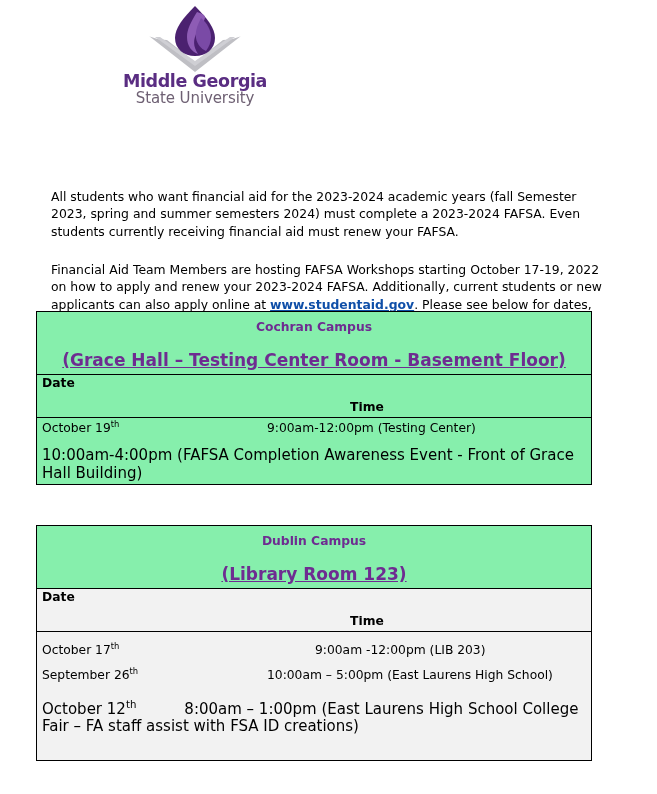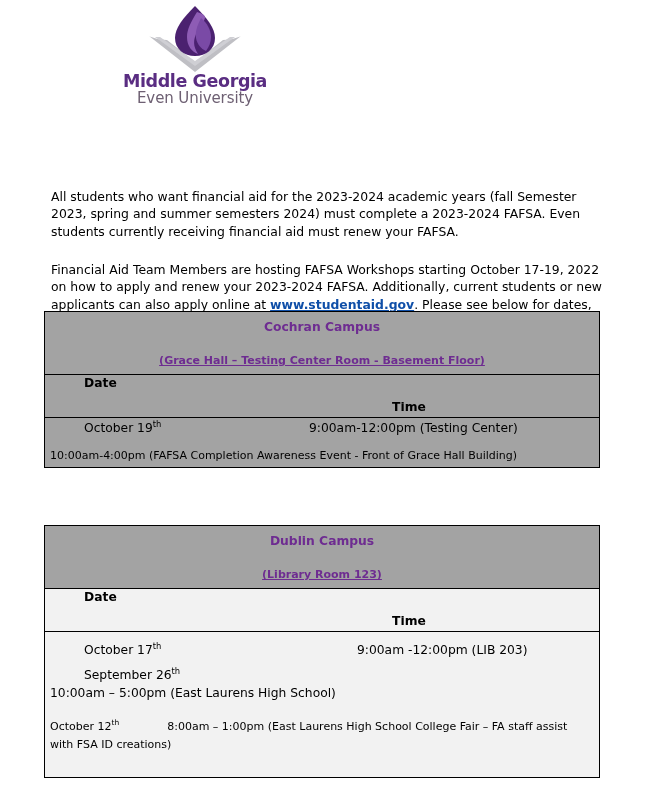--- a/index.html
+++ b/index.html
@@ -85,46 +85,46 @@
 
   .link {
     color: #0F4FA8;
     font-weight: bold;
     text-decoration: underline;
   }
 
   
   .tbl {
     position: absolute;
-    left: 44px;
+    left: 36px;
     width: 556px;
     border: 1px solid #000000;
     border-collapse: collapse;
     box-sizing: border-box;
-    background: #a3a3a3;
+    background: #86efac;
   }
   #table-cochran { top: 311px; }
   #table-dublin  { top: 525px; }
 
   .tbl .caption-cell {
     padding: 0;
     border-bottom: 1px solid #000000;
     text-align: center;
   }
   .caption-inner {
     padding: 7px 4px 5px 4px;
   }
   .caption-title {
     font-size: 12.3px;
     font-weight: bold;
     color: #6E2C91;
     line-height: 17px;
   }
   .caption-sub {
-    font-size: 11px;
+    font-size: 17px;
     font-weight: bold;
     color: #6E2C91;
     text-decoration: underline;
     line-height: 17px;
     margin-top: 16px;
   }
 
   .hdr-row td {
     border-bottom: 1px solid #000000;
     padding: 1px 0 2px 0;
@@ -154,38 +154,37 @@
   }
   .two-col {
     display: block;
     position: relative;
     min-height: 17px;
   }
   .c-date {
     display: inline-block;
     width: 225px;
     vertical-align: top;
-    margin-left: 34px;
   }
   .c-time {
     display: inline-block;
     vertical-align: top;
   }
   sup {
     font-size: 0.68em;
     vertical-align: super;
     line-height: 0;
   }
   .spacer-16 { height: 16px; }
   .spacer-10 { height: 10px; }
   .spacer-8  { height: 8px; }
   .spacer-22 { height: 22px; }
 
   .gray { background: #F2F2F2; }
-  .wide-line { font-size: 11px; line-height: 17.4px; }
+  .wide-line { font-size: 15px; line-height: 17.4px; }
 </style>
 </head>
 <body>
 
 <div class="page">
 
   <div class="logo-block">
     <div class="logo-mark">
       <svg width="120" height="68" viewBox="0 0 120 68" aria-hidden="true">
 
@@ -197,21 +196,21 @@
                  C71 52, 80 45, 80 34 C80 24, 72 14, 60 2 Z" fill="#4B2170"></path>
 
         <path d="M62 8 C56 18, 52 25, 52 33 C52 42, 57 48, 63 50
                  C58 42, 58 36, 62 28 C66 21, 70 17, 70 13 C70 11, 66 9, 62 8 Z" fill="#8E5CB5"></path>
         <path d="M66 14 C62 22, 60 28, 61 34 C62 40, 66 45, 71 47
                  C74 43, 76 38, 76 33 C76 26, 72 19, 66 14 Z" fill="#7A4AA6"></path>
       </svg>
     </div>
     <div class="logo-wordmark">
       <div class="logo-line1">Middle Georgia</div>
-      <div class="logo-line2">Even University</div>
+      <div class="logo-line2">State University</div>
     </div>
   </div>
 
 
   <div class="para" id="para-1">All students who want financial aid for the 2023-2024 academic years (fall Semester 2023, spring and summer semesters 2024) must complete a 2023-2024 FAFSA. Even students currently receiving financial aid must renew your FAFSA.</div>
 
   <div class="para" id="para-2"><span>Financial Aid Team Members are hosting FAFSA Workshops starting October 17-19, 2022 on how to apply and renew your 2023-2024 FAFSA. Additionally, current students or new applicants can also apply online at </span><a class="link" href="#">www.studentaid.gov</a><span>. Please see below for dates, times and locations.</span></div>
 
   <table class="tbl" id="table-cochran">
     <tbody>

